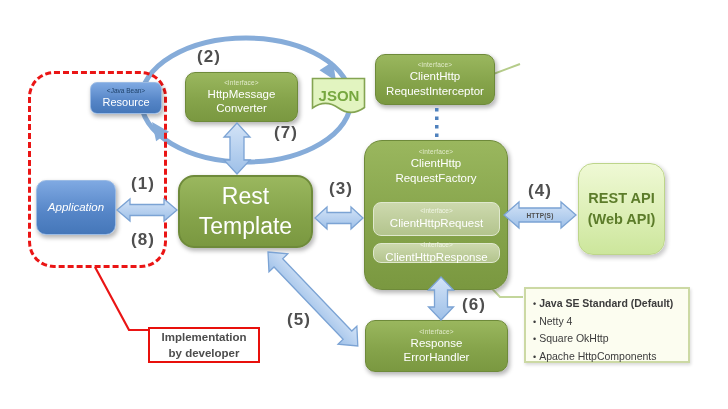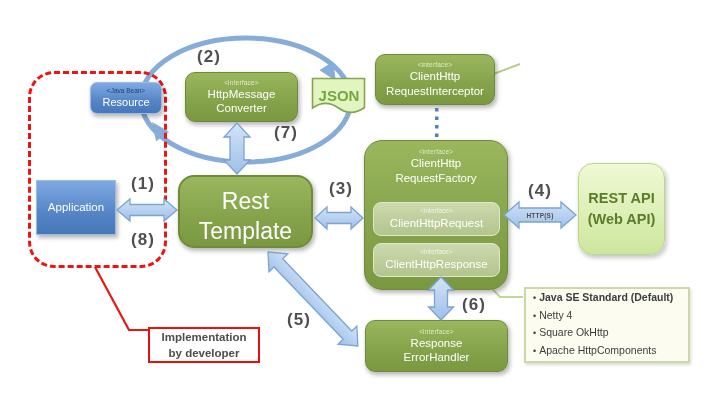--- a/index.html
+++ b/index.html
@@ -31,41 +31,41 @@
   .bbox{
     background:linear-gradient(180deg,#7fa9e2 0%,#5585c7 60%,#4577b9 100%);
     border:1px solid #9bbbe4;border-radius:7px;color:#ffffff;
     box-shadow:1.5px 2.5px 4px rgba(0,0,0,.28);
     display:flex;flex-direction:column;align-items:center;justify-content:center;
     text-align:center;line-height:1.3;
   }
   .bbox .stereo{font-size:6.5px;color:#1d4068;}
   .bbox .nm{font-size:11px;}
 
-  .rest-template{font-size:23px;line-height:1.28;border-radius:16px;border-width:2px;justify-content:flex-end;}
+  .rest-template{font-size:23px;line-height:1.28;border-radius:16px;border-width:2px;}
   .restapi{
     background:linear-gradient(180deg,#eff9d5 0%,#ddefb6 55%,#cce69c 100%);
     border:1.5px solid #bdd58a;border-radius:15px;color:#5c7c2a;
     box-shadow:1.5px 2.5px 4px rgba(0,0,0,.22);
     display:flex;flex-direction:column;align-items:center;justify-content:center;
     font-size:14.5px;font-weight:bold;line-height:1.45;text-align:center;
   }
   .callout-plain{
     background:#fdfef6;border:2px solid #cadfa6;color:#3d3d3d;font-weight:bold;
     display:flex;align-items:center;justify-content:center;font-size:11.5px;
     box-shadow:1px 2px 3px rgba(0,0,0,.15);
   }
   .impl-box{
     background:#ffffff;border:2.5px solid #e8100c;color:#4d4d4d;font-weight:bold;
     display:flex;flex-direction:column;align-items:center;justify-content:center;
     font-size:11.5px;line-height:1.4;text-align:center;
   }
   .clients-box{
     background:#fcfdf0;border:2px solid #ccd9a4;color:#3c3c3c;
-    padding:0 4px 4px 7px;box-shadow:1px 2px 3px rgba(0,0,0,.15);
+    padding:6px 4px 4px 7px;box-shadow:1px 2px 3px rgba(0,0,0,.15);
   }
   .clients-box ul{list-style:none;margin:0;padding:0;}
   .clients-box li{font-size:10.5px;line-height:16.5px;white-space:nowrap;}
   .clients-box li::before{content:"\2022";margin-right:3px;font-size:9px;}
   .clients-box li.first{font-weight:bold;}
 
   .dashed-rect{
     left:28px;top:71px;width:139px;height:197px;
     border:3px dashed #ea1515;border-radius:26px;
   }
@@ -98,21 +98,21 @@
     <polyline points="482,278 500,297 523,297" fill="none" stroke="#c3d69b" stroke-width="2"></polyline>
   </svg>
 
   <div class="abs dashed-rect"></div>
 
   <div class="abs bbox" style="left:90px;top:82px;width:72px;height:32px;">
     <span class="stereo">&lt;Java Bean&gt;</span>
     <span class="nm">Resource</span>
   </div>
 
-  <div class="abs bbox" style="left:36px;top:180px;width:80px;height:55px;border-radius:0;">
+  <div class="abs bbox" style="left:36px;top:180px;width:80px;height:55px;border-radius:10px;font-style:italic;">
     <span class="nm" style="font-size:11.5px;">Application</span>
   </div>
 
   <div class="abs gbox rest-template" style="left:178px;top:175px;width:135px;height:73px;">
     <span>Rest</span>
     <span>Template</span>
   </div>
 
   <div class="abs gbox" style="left:185px;top:72px;width:113px;height:50px;">
     <span class="stereo">&lt;interface&gt;</span>
@@ -138,21 +138,21 @@
     <span class="stereo">&lt;interface&gt;</span>
     <span class="nm">ClientHttp</span>
     <span class="nm">RequestFactory</span>
   </div>
 
   <div class="abs subbox" style="left:373px;top:202px;width:127px;height:34px;">
     <span class="stereo">&lt;interface&gt;</span>
     <span class="nm">ClientHttpRequest</span>
   </div>
 
-  <div class="abs subbox" style="left:373px;top:243px;width:127px;height:34px;">
+  <div class="abs subbox" style="left:373px;top:243px;width:127px;height:20px;">
     <span class="stereo">&lt;interface&gt;</span>
     <span class="nm">ClientHttpResponse</span>
   </div>
 
   <div class="abs restapi" style="left:578px;top:163px;width:87px;height:92px;">
     <span>REST API</span>
     <span>(Web API)</span>
   </div>
 
   <div class="abs gbox" style="left:365px;top:320px;width:143px;height:52px;">

